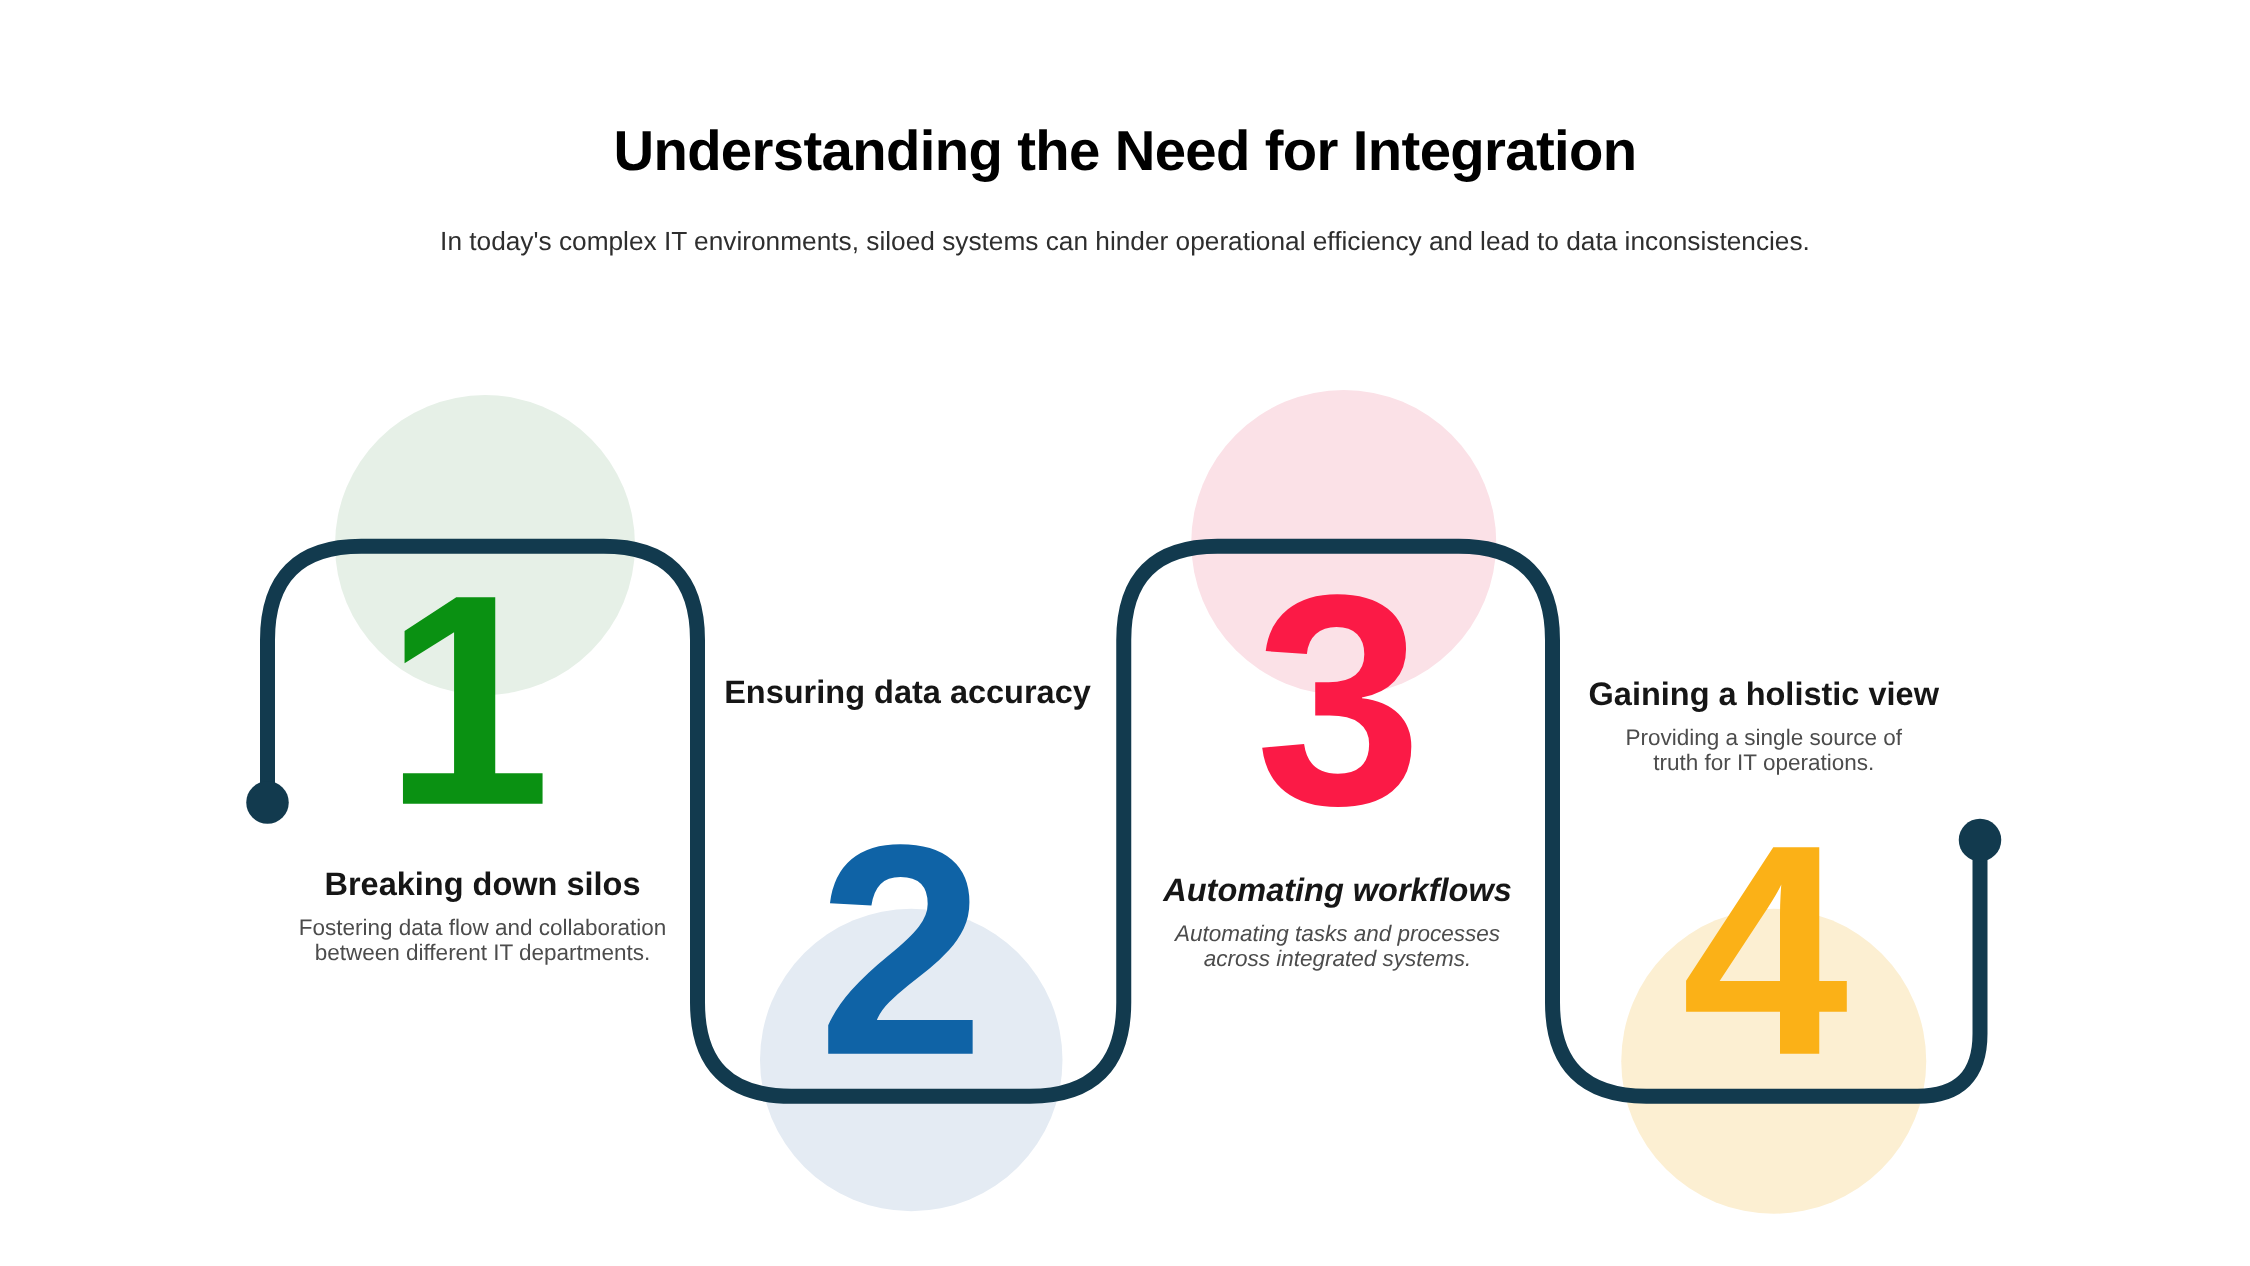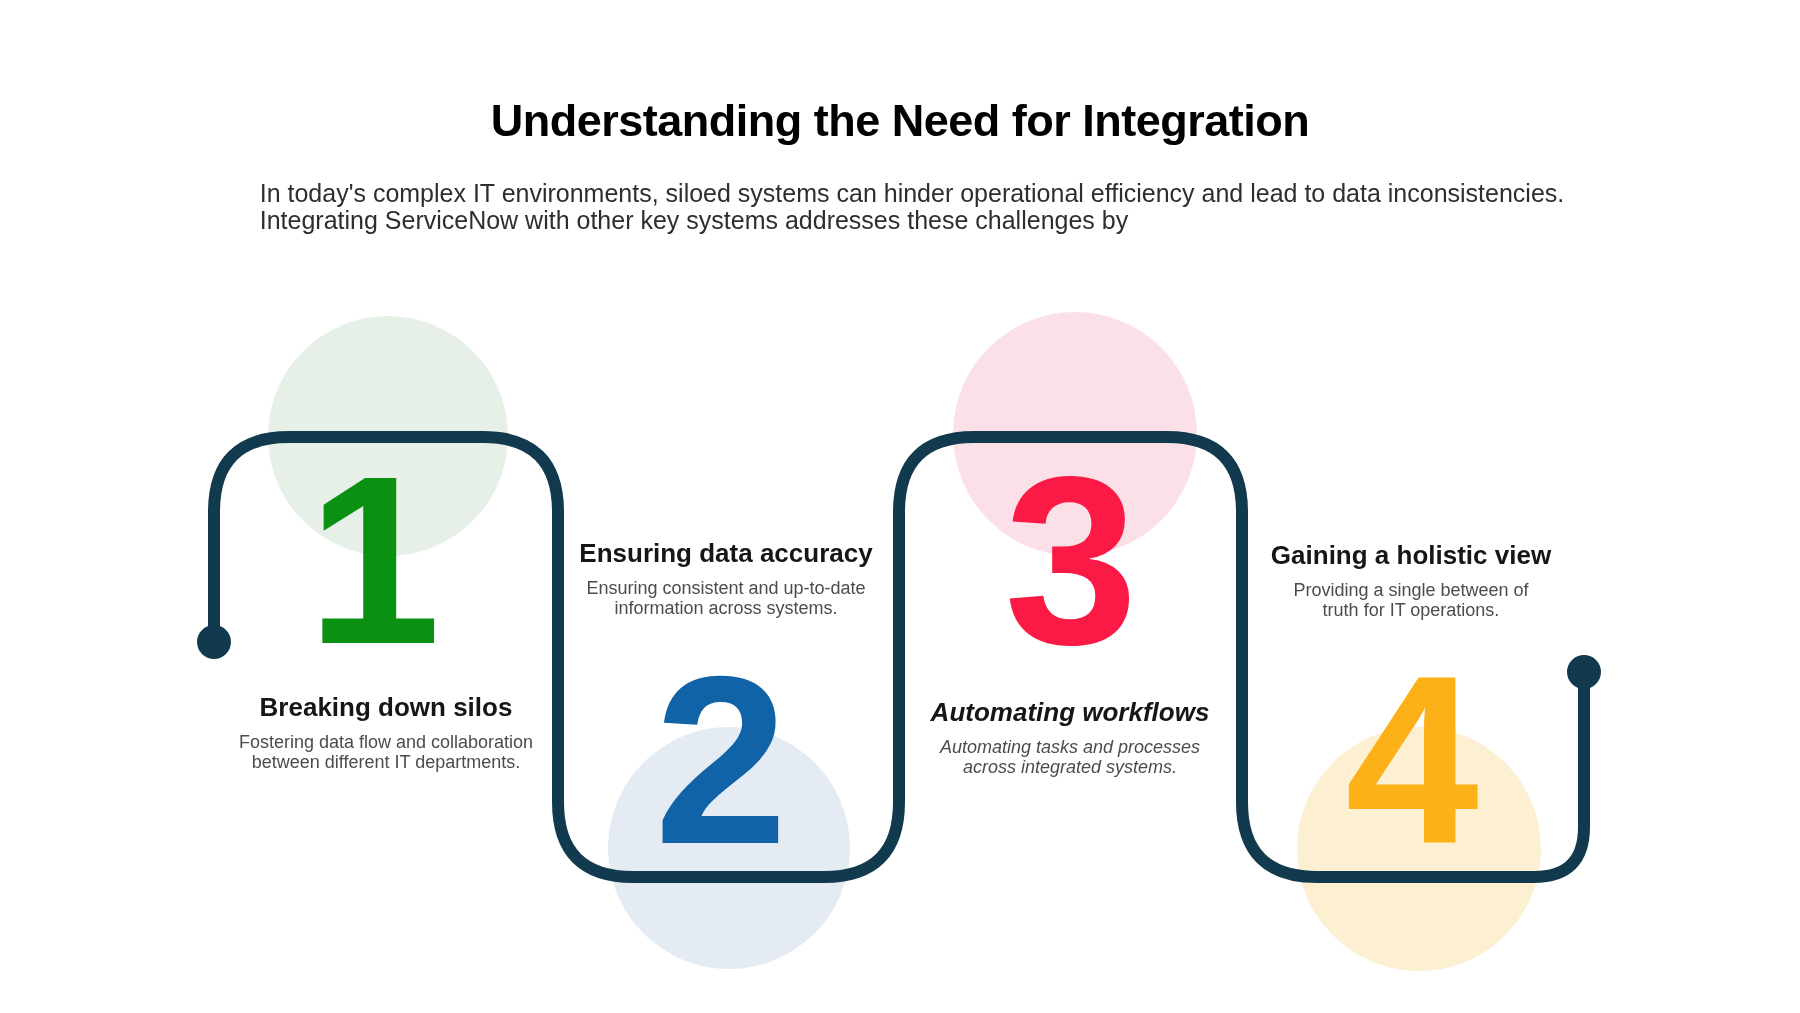--- a/index.html
+++ b/index.html
@@ -22,26 +22,25 @@
     line-height: 56px;
     letter-spacing: -0.5px;
     color: #000000;
     white-space: nowrap;
     text-align: center;
   }
   .page-subtitle {
     position: absolute;
     left: 900px; top: 180px;
     transform: translateX(-50%);
-    font-size: 25px;
+    font-size: 21px;
     line-height: 27px;
     color: #2e2e2e;
-    text-align: left;
+    text-align: right;
     white-space: nowrap;
-    margin-left: 12px;
   }
   .step-text {
     position: absolute;
     transform: translateX(-50%);
     text-align: center;
     white-space: nowrap;
   }
   .step-title {
     font-size: 26px;
     font-weight: 700;
@@ -100,48 +99,43 @@
 
     <text class="digit" x="374" y="643" text-anchor="middle" fill="#0A9112">1</text>
     <text class="digit" x="721" y="843" text-anchor="middle" fill="#0F63A6">2</text>
     <text class="digit" x="1071" y="643" text-anchor="middle" fill="#FB1A46">3</text>
     <text class="digit" x="1412" y="843" text-anchor="middle" fill="#FBB117">4</text>
   </svg>
 
   <h1 class="page-title">Understanding the Need for Integration</h1>
   <div class="page-subtitle">
     <div>In today's complex IT environments, siloed systems can hinder operational efficiency and lead to data inconsistencies.</div>
-    <div>Integrating ServiceNow with other key systems addresses these challenges by</div>
   </div>
 
   <div class="step-text s1">
     <div class="step-title">Breaking down silos</div>
     <div class="step-desc">
       <div>Fostering data flow and collaboration</div>
       <div>between different IT departments.</div>
     </div>
   </div>
 
   <div class="step-text s2">
     <div class="step-title">Ensuring data accuracy</div>
-    <div class="step-desc">
-      <div>Ensuring consistent and up-to-date</div>
-      <div>information across systems.</div>
-    </div>
   </div>
 
   <div class="step-text s3">
     <div class="step-title">Automating workflows</div>
     <div class="step-desc">
       <div>Automating tasks and processes</div>
       <div>across integrated systems.</div>
     </div>
   </div>
 
   <div class="step-text s4">
     <div class="step-title">Gaining a holistic view</div>
     <div class="step-desc">
-      <div>Providing a single between of</div>
+      <div>Providing a single source of</div>
       <div>truth for IT operations.</div>
     </div>
   </div>
 
 </div>
 
 </body></html>

